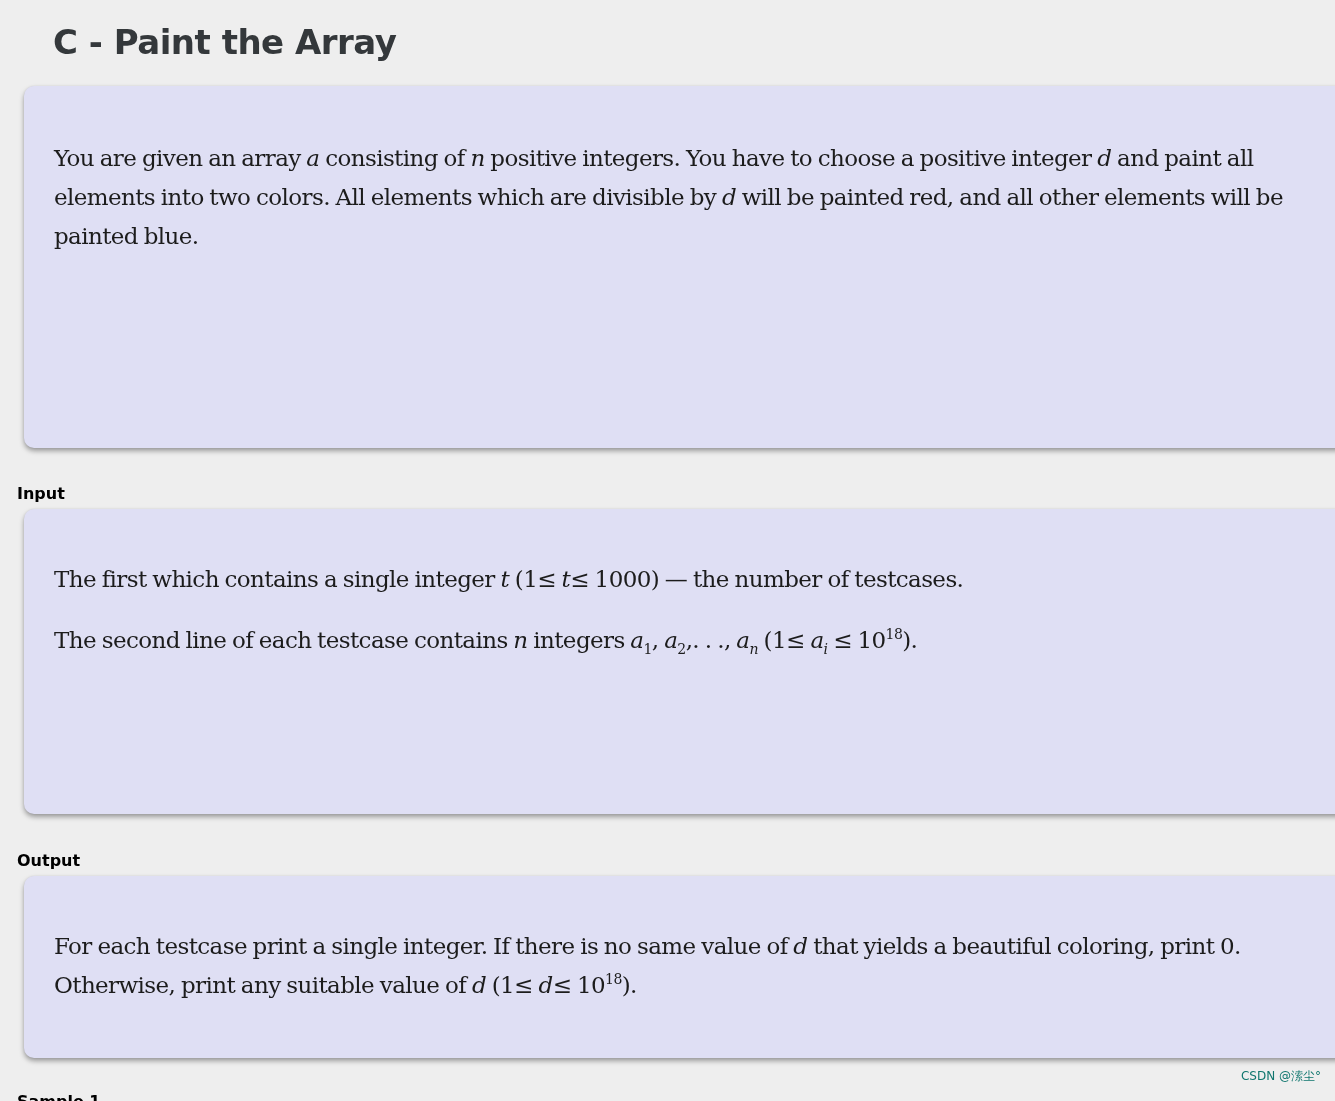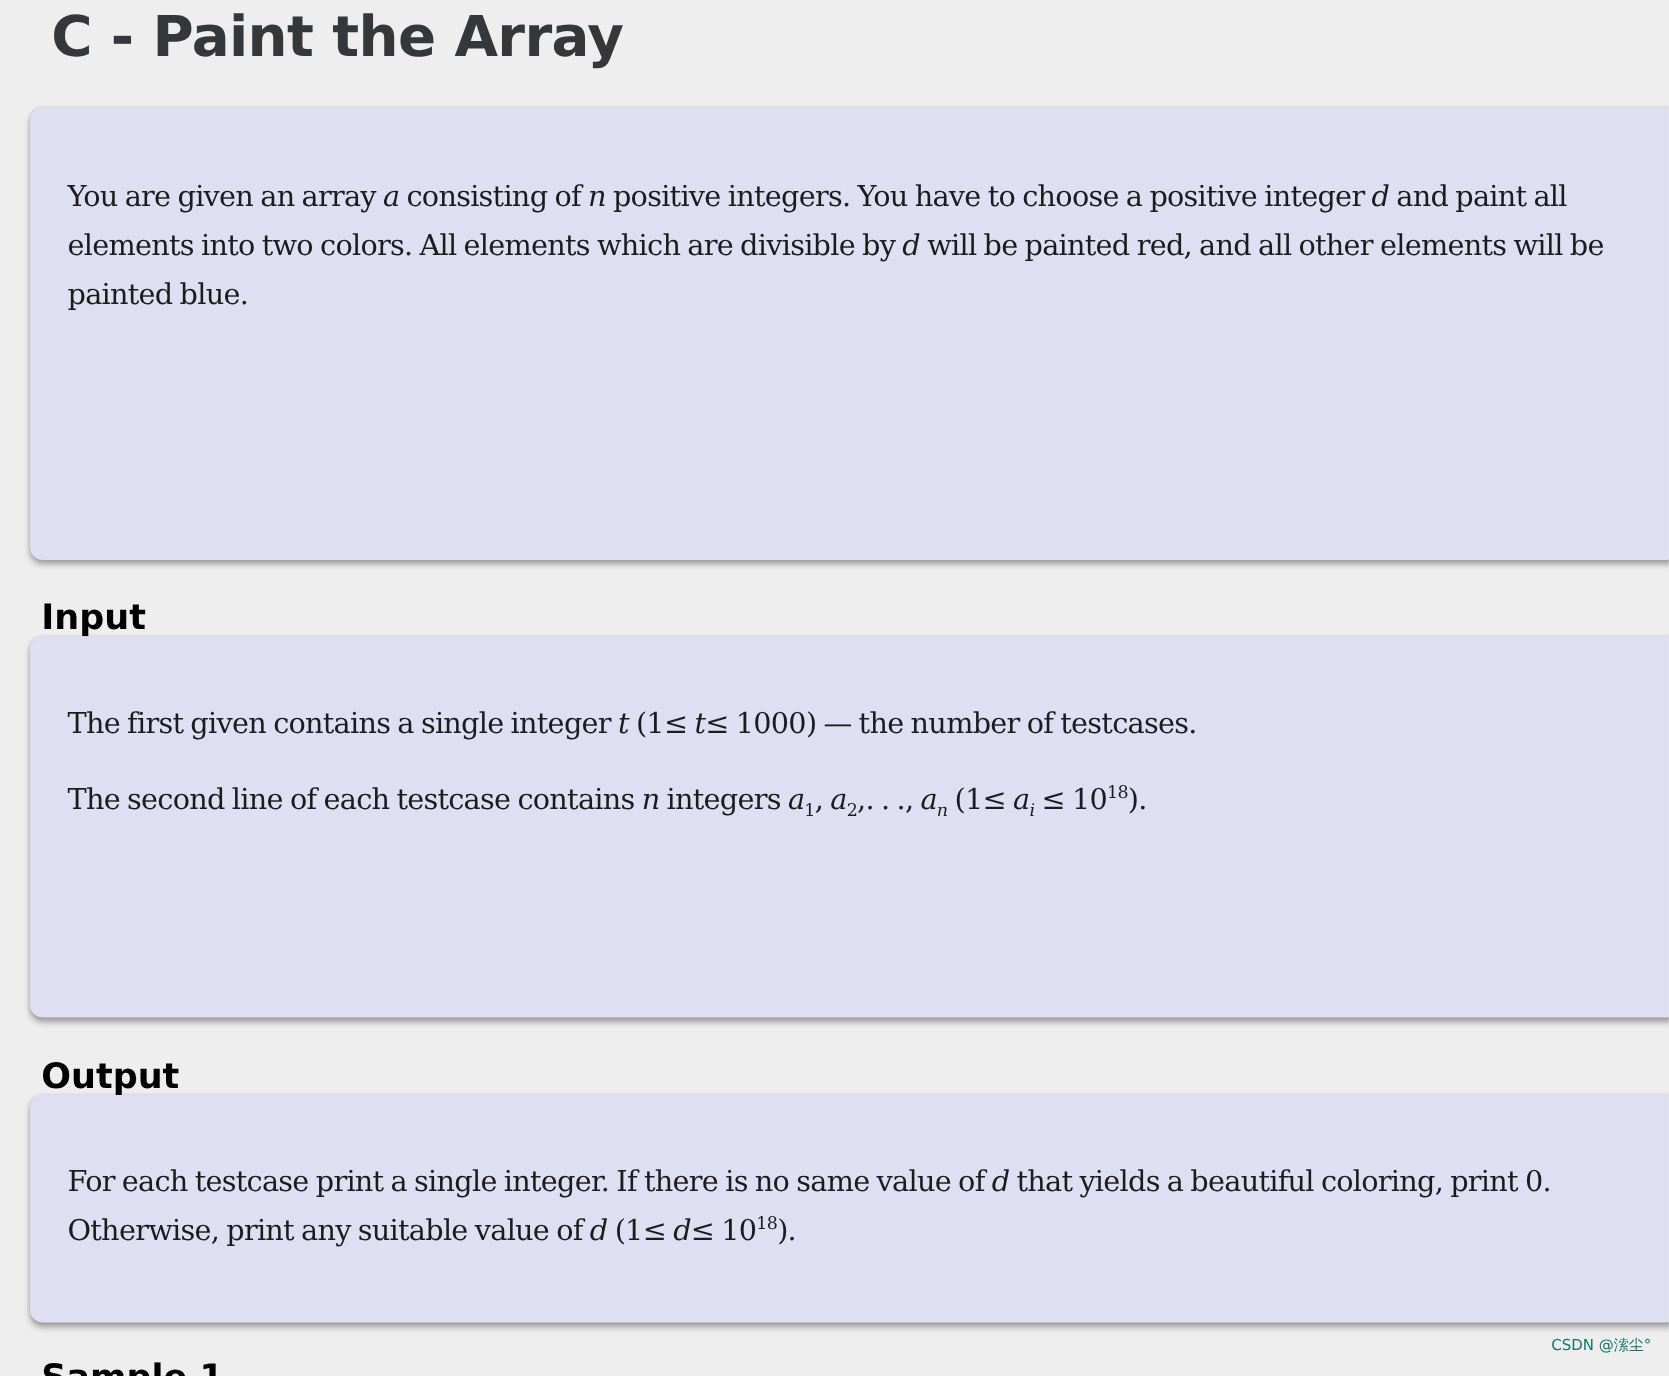--- a/index.html
+++ b/index.html
@@ -12,24 +12,24 @@
       overflow: hidden;
       background: #eeeeee;
       position: relative;
       font-family: "DejaVu Serif", serif;
       color: #1c1c1c;
     }
     .title {
       position: absolute;
       left: 41px;
       top: 2px;
-      margin: 0;
+      margin: 12px;
       font-family: "DejaVu Sans", sans-serif;
       font-weight: 600;
-      font-size: 45px;
+      font-size: 34px;
       line-height: 56px;
       color: #34383b;
       letter-spacing: -0.5px;
     }
     .card {
       position: absolute;
       left: 24px;
       width: 1330px;
       background: #dfdff4;
       border-radius: 10px;
@@ -39,25 +39,25 @@
     }
     .card p {
       margin: 0;
       font-size: 23px;
       line-height: 39px;
       letter-spacing: -0.6px;
       word-spacing: -1px;
     }
     .section-label {
       position: absolute;
-      left: 33px;
+      left: 17px;
       margin: 0;
       font-family: "DejaVu Sans", sans-serif;
       font-weight: bold;
-      font-size: 28px;
+      font-size: 16px;
       line-height: 28px;
       color: #000;
     }
     .m {
       font-family: "DejaVu Serif", serif;
       font-style: italic;
     }
     .rm {
       font-family: "DejaVu Serif", serif;
       font-style: normal;
@@ -80,21 +80,21 @@
 
 <h1 class="title">C - Paint the Array</h1>
 
 <div class="card" style="top:86px; height:362px; padding-top:53px;">
   <p><span>You are given an array </span><span class="m">a</span><span> consisting of </span><span class="m">n</span><span> positive integers. You have to choose a positive integer </span><span class="m">d</span><span> and paint all elements into two colors. All elements which are divisible by </span><span class="m">d</span><span> will be painted red, and all other elements will be painted blue.</span></p>
 </div>
 
 <h3 class="section-label" style="top:480px;">Input</h3>
 
 <div class="card" style="top:509px; height:305px; padding-top:51px;">
-  <p><span>The first given contains a single integer </span><span class="m">t</span><span> (1≤  </span><span class="m">t</span><span>≤  1000) — the number of testcases.</span></p>
+  <p><span>The first which contains a single integer </span><span class="m">t</span><span> (1≤  </span><span class="m">t</span><span>≤  1000) — the number of testcases.</span></p>
   <p style="margin-top:22px;"><span>The second line of each testcase contains </span><span class="m">n</span><span> integers </span><span class="m">a</span><sub class="rm">1</sub><span>, </span><span class="m">a</span><sub class="rm">2</sub><span>,. . .,  </span><span class="m">a</span><sub class="m">n</sub><span> (1≤  </span><span class="m">a</span><sub class="m">i</sub><span> ≤ 10</span><sup>18</sup><span>).</span></p>
 </div>
 
 <h3 class="section-label" style="top:847px;">Output</h3>
 
 <div class="card" style="top:876px; height:182px; padding-top:51px;">
   <p><span>For each testcase print a single integer. If there is no same value of </span><span class="m">d</span><span> that yields a beautiful coloring, print 0. Otherwise, print any suitable value of </span><span class="m">d</span><span> (1≤  </span><span class="m">d</span><span>≤  10</span><sup>18</sup><span>).</span></p>
 </div>
 
 <h3 class="section-label" style="top:1088px;">Sample 1</h3>

